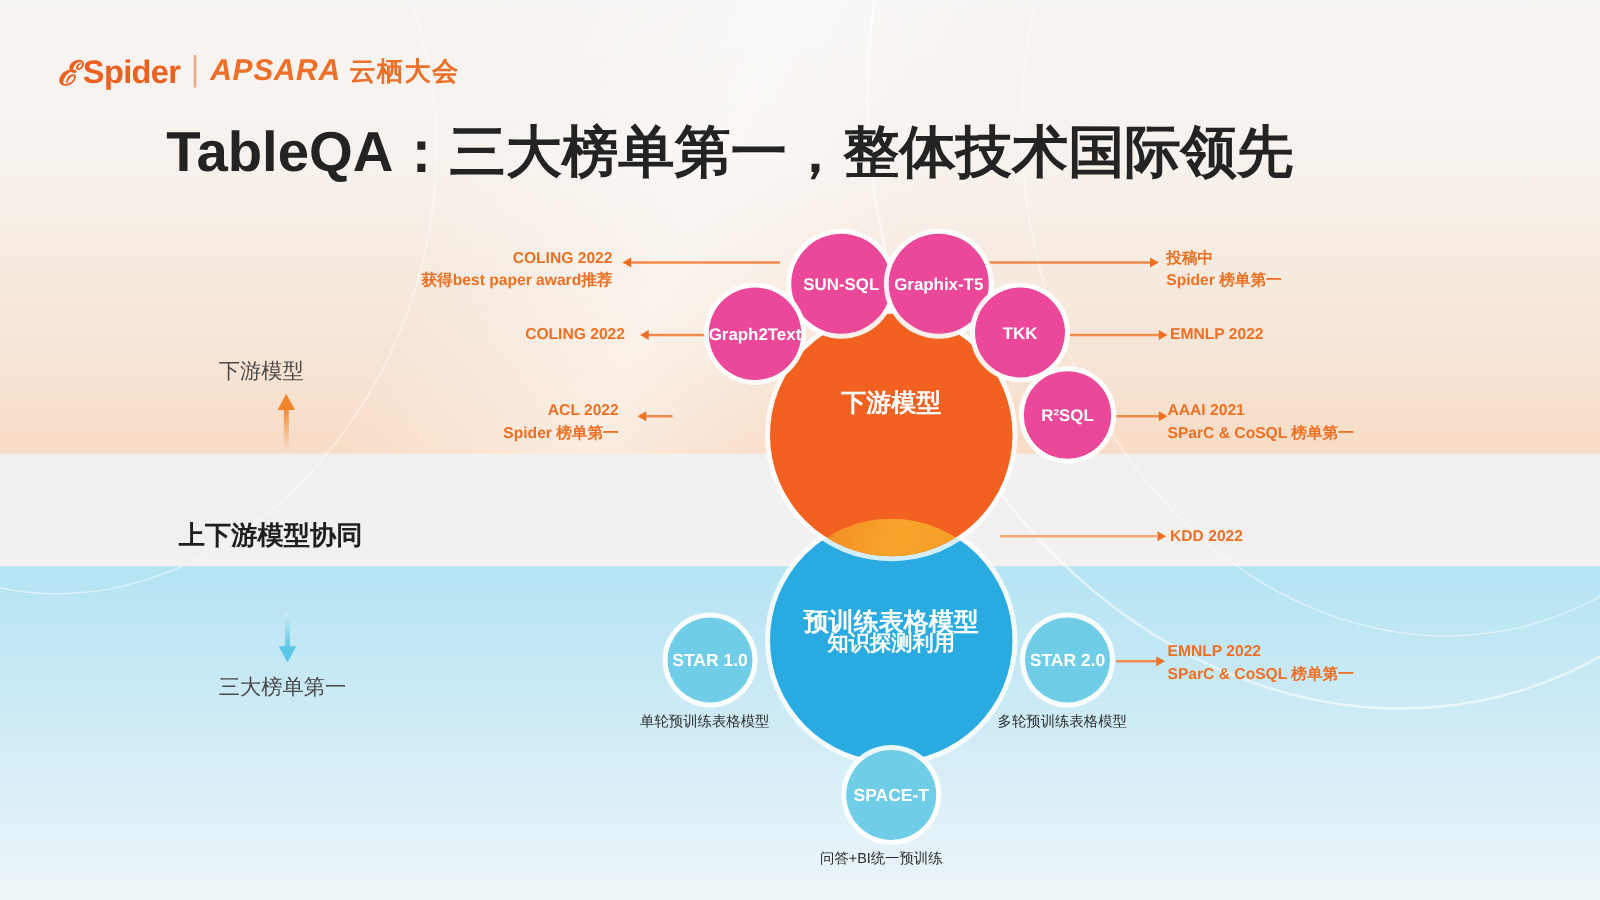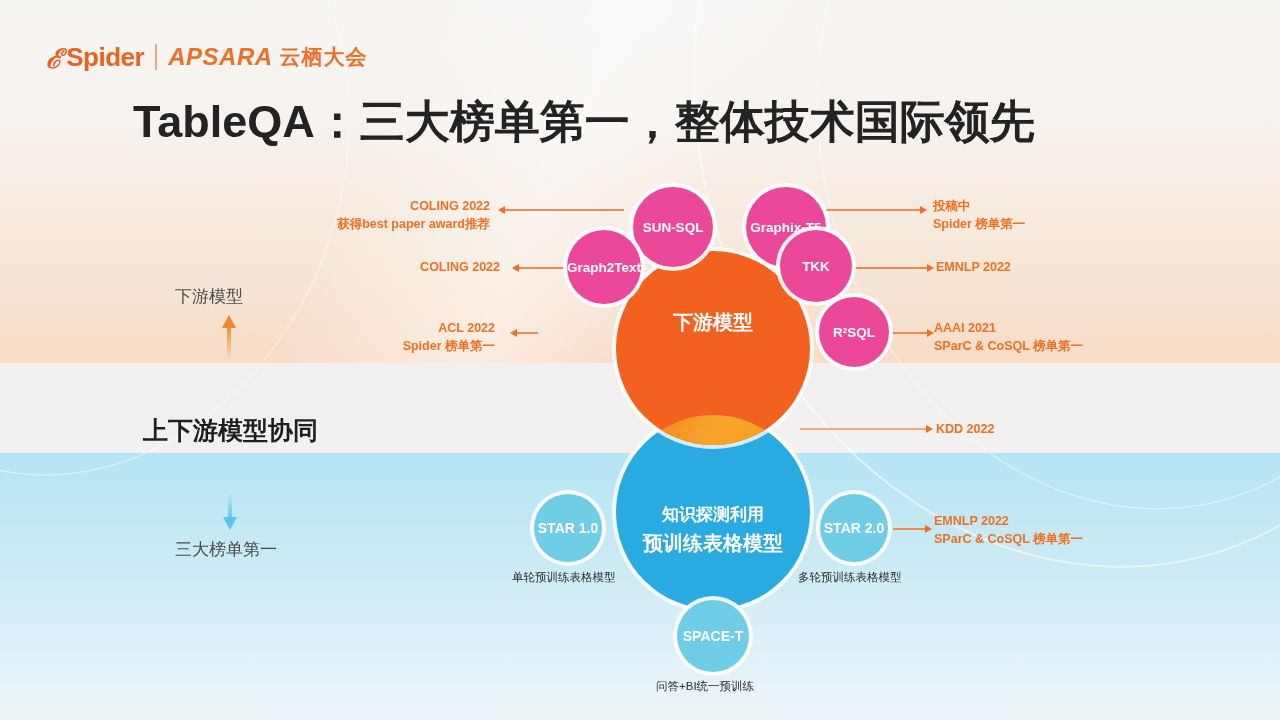--- a/index.html
+++ b/index.html
@@ -37,35 +37,35 @@
   .logo-cn{font-size:21px;font-weight:bold;color:#ee6f28;margin-left:7px;letter-spacing:1px;}
 
   
   .title{position:absolute;left:133px;top:92px;font-size:45px;font-weight:bold;
      color:#232323;letter-spacing:0px;white-space:nowrap;}
 
   
   .band-label{position:absolute;font-size:17px;color:#4a4a4a;white-space:nowrap;}
   .lbl-down{left:175px;top:285px;}
   .lbl-pre{left:175px;top:538px;}
-  .lbl-mid{left:143px;top:414px;font-size:25px;font-weight:bold;color:#1f1f1f;text-align:right;}
+  .lbl-mid{left:143px;top:414px;font-size:21px;font-weight:bold;color:#1f1f1f;text-align:right;}
 
   .arrow-up{position:absolute;left:222px;top:315px;width:14px;height:45px;}
   .arrow-dn{position:absolute;left:223px;top:490px;width:14px;height:40px;}
 
   .big-orange{left:616px;top:251px;width:194px;height:194px;background:#f2611f;
      font-size:20px;z-index:3;border-radius:50%;position:absolute;
      display:flex;align-items:flex-start;justify-content:center;color:#fff;font-weight:bold;
      box-shadow:0 0 0 4px rgba(255,255,255,.8);}
   .big-orange span{margin-top:58px;}
   .big-blue{left:616px;top:415px;width:194px;height:194px;background:#29abe2;
      font-size:20px;z-index:2;border-radius:50%;position:absolute;
      display:flex;align-items:flex-end;justify-content:center;color:#fff;font-weight:bold;
      box-shadow:0 0 0 4px rgba(255,255,255,.8);}
-  .big-blue span{margin-bottom:52px;}
+  .big-blue span{margin-bottom:98px;}
 
   
   .lens{position:absolute;left:616px;top:415px;width:194px;height:194px;z-index:4;}
   .lens-label{position:absolute;left:616px;top:415px;width:194px;height:194px;z-index:5;
      display:flex;align-items:center;justify-content:center;color:#fff;font-weight:bold;font-size:17px;}
   .lens-label span{margin-top:4px;}
 
   
   .sat{position:absolute;border-radius:50%;display:flex;align-items:center;justify-content:center;
      color:#fff;font-weight:bold;font-size:13.5px;z-index:6;
@@ -182,21 +182,21 @@
       <circle cx="97" cy="97" r="97" fill="url(#lensg)"></circle>
     </g>
   </svg>
   <div class="lens-label">
     <span>知识探测利用</span>
   </div>
 
   <div class="sat orange" style="left:633px;top:187px;width:80px;height:80px;">
     <span>SUN-SQL</span>
   </div>
-  <div class="sat orange" style="left:746px;top:187px;width:80px;height:80px;">
+  <div class="sat orange" style="left:711px;top:187px;width:80px;height:80px;">
     <span>Graphix-T5</span>
   </div>
   <div class="sat orange" style="left:567px;top:230px;width:74px;height:74px;">
     <span>Graph2Text</span>
   </div>
   <div class="sat orange" style="left:780px;top:230px;width:72px;height:72px;">
     <span>TKK</span>
   </div>
   <div class="sat orange" style="left:819px;top:297px;width:70px;height:70px;">
     <span>R²SQL</span>

